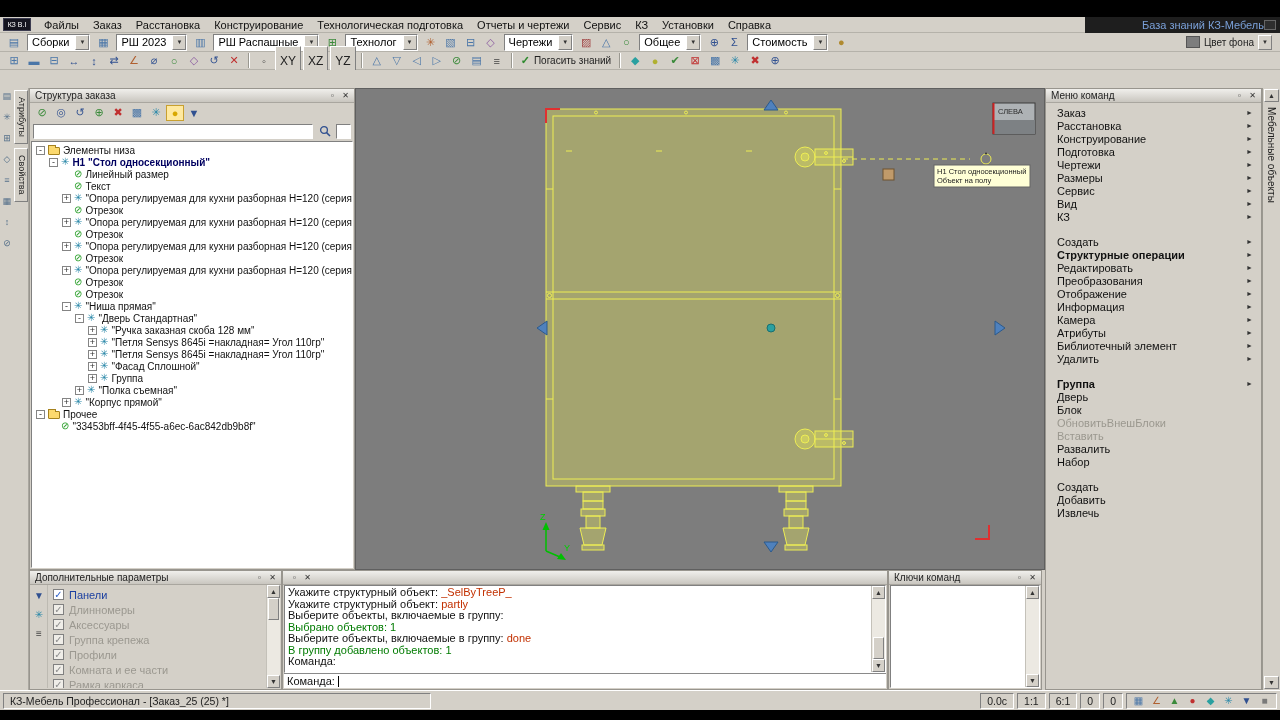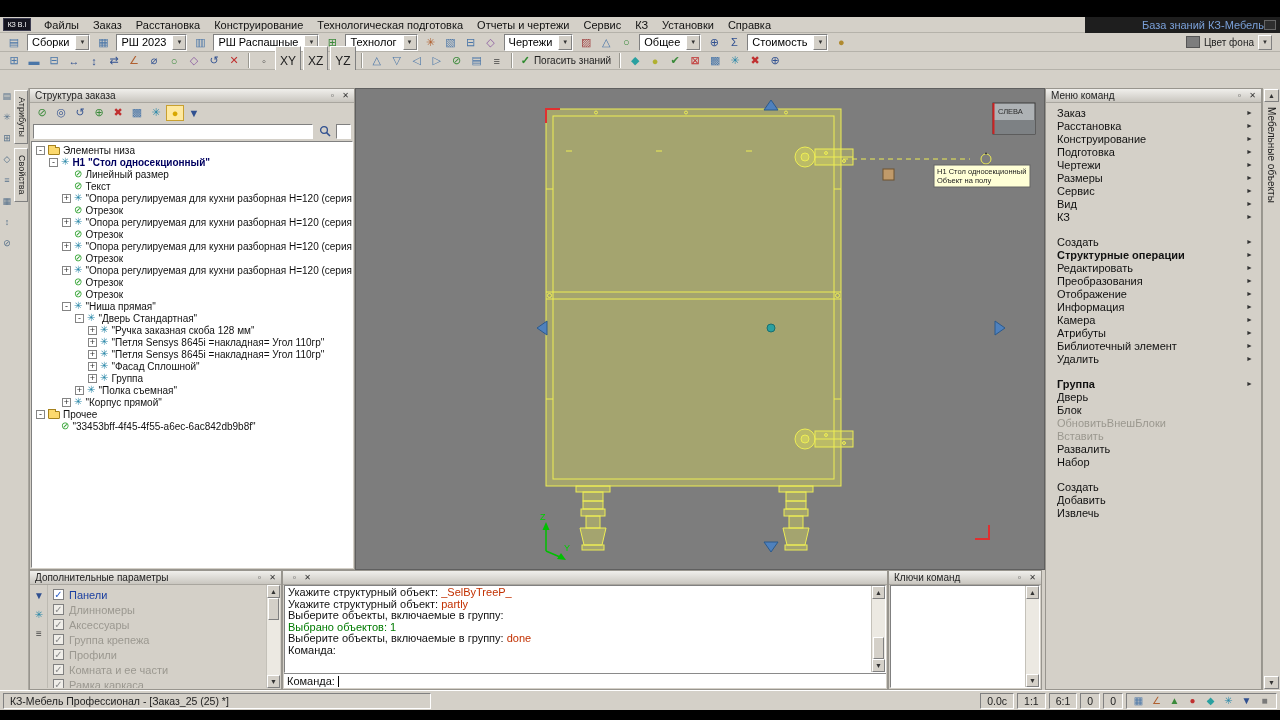--- a/index.html
+++ b/index.html
@@ -716,20 +716,21 @@
     <span class="ph-btn">▫</span>
     <span class="ph-btn">✕</span>
   </div>
   <div class="cw-body">
     <div class="cw-out">
         <div class="cw-line"><span class="cw-plain">Укажите структурный объект: </span><span class="cw-err">_SelByTreeP_</span></div>
         <div class="cw-line"><span class="cw-plain">Укажите структурный объект: </span><span class="cw-err">partly</span></div>
         <div class="cw-line"><span class="cw-plain">Выберите объекты, включаемые в группу:</span></div>
         <div class="cw-line"><span class="cw-ok">Выбрано объектов: 1</span></div>
         <div class="cw-line"><span class="cw-plain">Выберите объекты, включаемые в группу: </span><span class="cw-err">done</span></div>
+        <div class="cw-line"><span class="cw-ok">В группу добавлено объектов: 1</span></div>
         <div class="cw-line"><span class="cw-plain">Команда:</span></div>
       </div>
     <div class="vscroll">
       <div class="vs-btn">▲</div>
       <div class="vs-track">
           <div class="vs-thumb" style="top:auto;bottom:0"></div>
         </div>
       <div class="vs-btn">▼</div>
     </div>
   </div>

